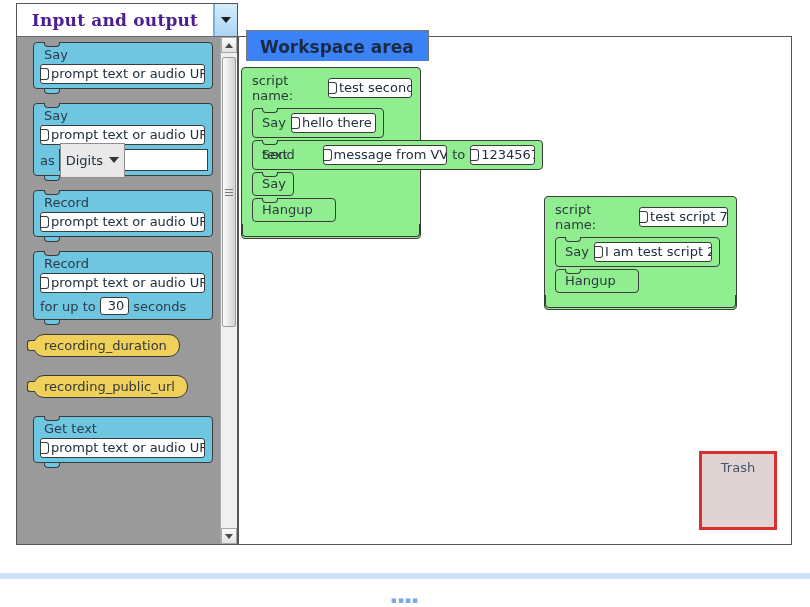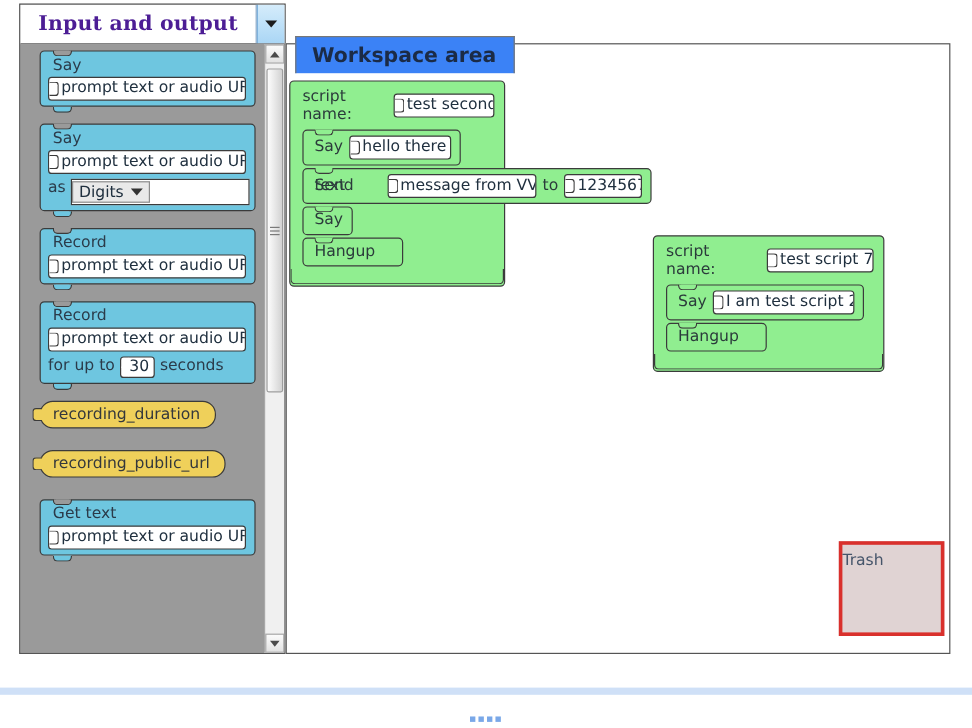--- a/index.html
+++ b/index.html
@@ -116,21 +116,21 @@
   .notch-bot {
     position: absolute; left: 10px; bottom: -6px;
     width: 16px; height: 5px;
     border: 1px solid #3b3b3b; border-top: none;
     border-radius: 0 0 4px 4px;
     box-sizing: border-box;
   }
   .blk.cmd .notch-bot { background: #6ec6e0; }
 
   .blk-label { padding: 4px 8px 2px 10px; line-height: 15px; }
-  .blk-row { display: flex; align-items: flex-start; padding: 0 4px 4px 6px; gap: 4px; }
+  .blk-row { display: flex; align-items: center; padding: 0 4px 4px 6px; gap: 4px; }
 
   
   .sock {
     background: #ffffff;
     border: 1px solid #3b3b3b;
     border-radius: 3px;
     padding: 1px 3px 1px 0;
     font-size: 13px; color: #20303f;
     line-height: 16px;
     display: inline-flex; align-items: center;
@@ -161,21 +161,21 @@
   }
 
   .selwrap {
     display: inline-flex; align-items: center;
     background: #fff; border: 1px solid #3b3b3b;
     height: 20px; flex: 1;
   }
   .sel {
     display: inline-flex; align-items: center; gap: 6px;
     background: #e9e9e9; border: 1px solid #8d8d8d;
-    height: 18px; padding: 0 5px; margin: 0;
+    height: 35px; padding: 0 5px; margin: 0;
     font-size: 13px; color: #20303f;
     cursor: pointer; box-sizing: border-box;
   }
   .sel .caret { width:0;height:0;border-left:5px solid transparent;border-right:5px solid transparent;border-top:6px solid #333; }
 
   .pal-item { margin: 0 0 14px 8px; }
 
   
   .rep {
     display: inline-flex; align-items: center;
@@ -252,24 +252,25 @@
     background: #90ee90;
     border: 1px solid #3b3b3b; border-top: none;
     border-radius: 0 0 4px 4px;
     box-sizing: border-box;
   }
   .blockrow { line-height: 0; }
 
   
   .trash {
     position: absolute; left: 460px; top: 414px;
-    width: 88px; height: 79px;
+    width: 78px; height: 79px;
     background: #e0d3d3;
     border: 3px solid #d9302c;
     box-sizing: border-box;
+    text-align: center;
     font-size: 13px; color: #46556a;
     padding-top: 6px;
   }
 
   
   .footer-rule {
     position: absolute; left: 0; top: 573px;
     width: 810px; height: 6px;
     background: #cfe0f7;
   }

